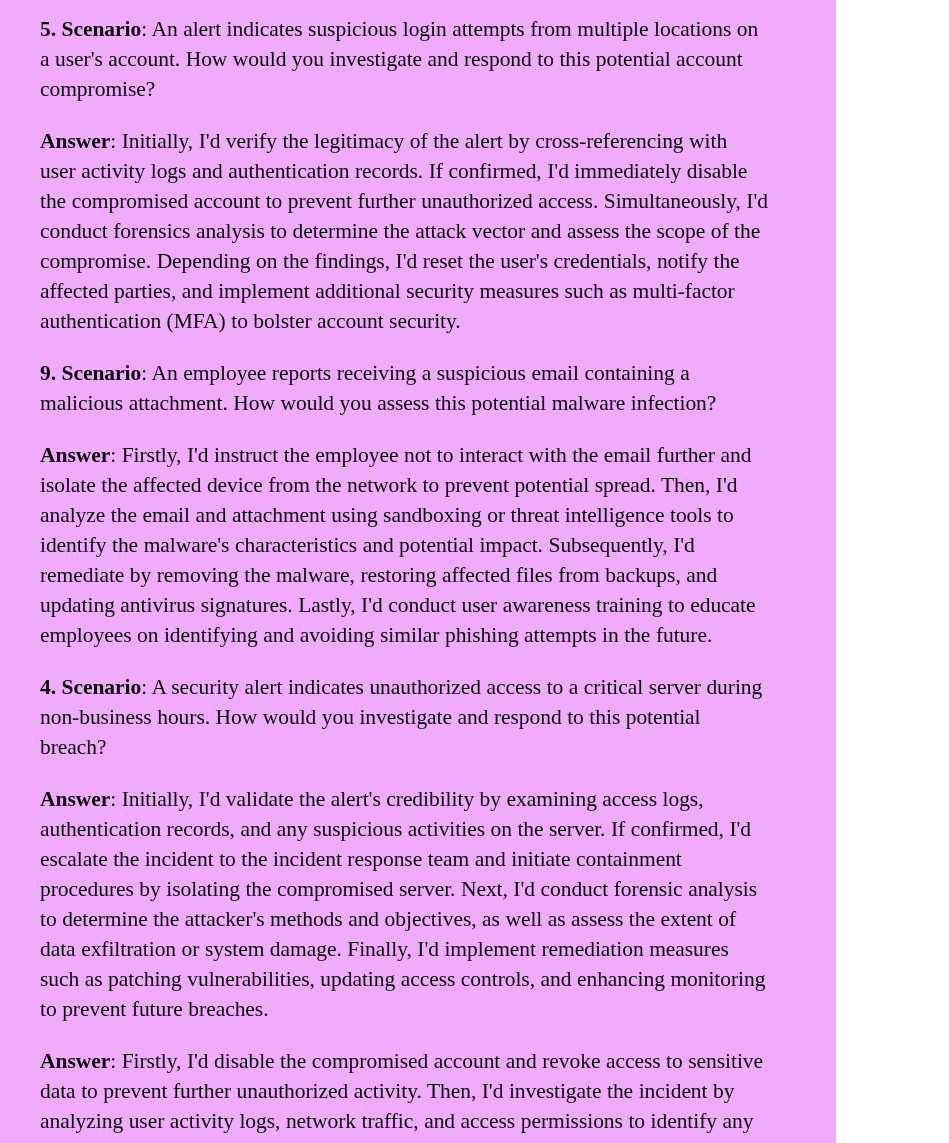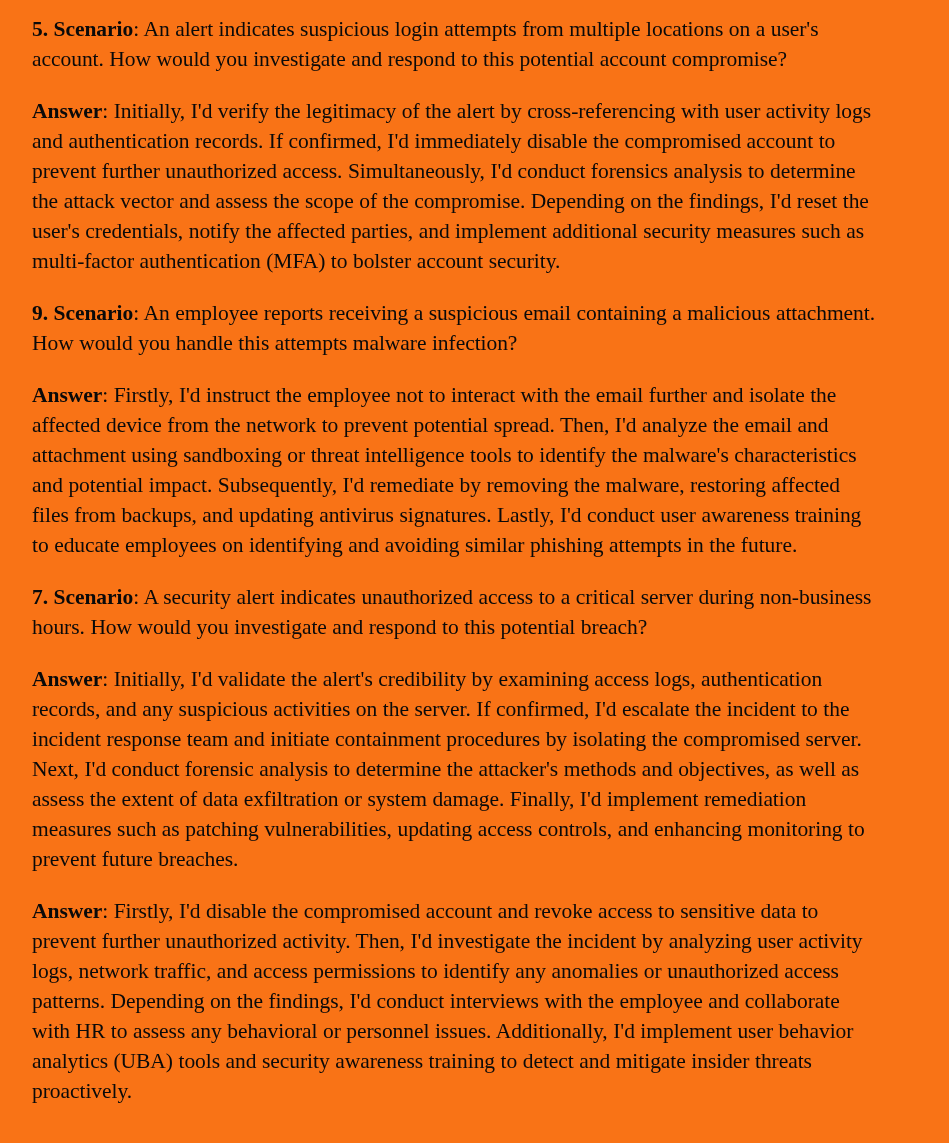--- a/index.html
+++ b/index.html
@@ -11,24 +11,24 @@
   body {
     width: 949px;
     height: 1143px;
     overflow: hidden;
     font-family: "Liberation Serif", "DejaVu Serif", serif;
     color: #000000;
     -webkit-font-smoothing: antialiased;
   }
   .page {
     box-sizing: border-box;
-    width: 949px;
+    width: 836px;
     height: 1143px;
-    padding: 14px 68px 0 32px;
-    background: #f97316;
+    padding: 14px 68px 0 40px;
+    background: #f0abfc;
   }
   .block {
     margin: 0 0 22px 0;
   }
   .block:last-child {
     margin-bottom: 0;
   }
   p.para {
     margin: 0;
     font-size: 21.5px;
@@ -52,29 +52,29 @@
 
   <div class="block">
     <p class="para"><span class="lead">5. Scenario</span><span class="punct">: </span><span>An alert indicates suspicious login attempts from multiple locations on a user's account. How would you investigate and respond to this potential account compromise?</span></p>
   </div>
 
   <div class="block">
     <p class="para"><span class="lead">Answer</span><span class="punct">: </span><span>Initially, I'd verify the legitimacy of the alert by cross-referencing with user activity logs and authentication records. If confirmed, I'd immediately disable the compromised account to prevent further unauthorized access. Simultaneously, I'd conduct forensics analysis to determine the attack vector and assess the scope of the compromise. Depending on the findings, I'd reset the user's credentials, notify the affected parties, and implement additional security measures such as multi-factor authentication (MFA) to bolster account security.</span></p>
   </div>
 
   <div class="block">
-    <p class="para"><span class="lead">9. Scenario</span><span class="punct">: </span><span>An employee reports receiving a suspicious email containing a malicious attachment. How would you handle this attempts malware infection?</span></p>
+    <p class="para"><span class="lead">9. Scenario</span><span class="punct">: </span><span>An employee reports receiving a suspicious email containing a malicious attachment. How would you assess this potential malware infection?</span></p>
   </div>
 
   <div class="block">
     <p class="para"><span class="lead">Answer</span><span class="punct">: </span><span>Firstly, I'd instruct the employee not to interact with the email further and isolate the affected device from the network to prevent potential spread. Then, I'd analyze the email and attachment using sandboxing or threat intelligence tools to identify the malware's characteristics and potential impact. Subsequently, I'd remediate by removing the malware, restoring affected files from backups, and updating antivirus signatures. Lastly, I'd conduct user awareness training to educate employees on identifying and avoiding similar phishing attempts in the future.</span></p>
   </div>
 
   <div class="block">
-    <p class="para"><span class="lead">7. Scenario</span><span class="punct">: </span><span>A security alert indicates unauthorized access to a critical server during non-business hours. How would you investigate and respond to this potential breach?</span></p>
+    <p class="para"><span class="lead">4. Scenario</span><span class="punct">: </span><span>A security alert indicates unauthorized access to a critical server during non-business hours. How would you investigate and respond to this potential breach?</span></p>
   </div>
 
   <div class="block">
     <p class="para"><span class="lead">Answer</span><span class="punct">: </span><span>Initially, I'd validate the alert's credibility by examining access logs, authentication records, and any suspicious activities on the server. If confirmed, I'd escalate the incident to the incident response team and initiate containment procedures by isolating the compromised server. Next, I'd conduct forensic analysis to determine the attacker's methods and objectives, as well as assess the extent of data exfiltration or system damage. Finally, I'd implement remediation measures such as patching vulnerabilities, updating access controls, and enhancing monitoring to prevent future breaches.</span></p>
   </div>
 
 
   <div class="block">
     <p class="para"><span class="lead">Answer</span><span class="punct">: </span><span>Firstly, I'd disable the compromised account and revoke access to sensitive data to prevent further unauthorized activity. Then, I'd investigate the incident by analyzing user activity logs, network traffic, and access permissions to identify any anomalies or unauthorized access patterns. Depending on the findings, I'd conduct interviews with the employee and collaborate with HR to assess any behavioral or personnel issues. Additionally, I'd implement user behavior analytics (UBA) tools and security awareness training to detect and mitigate insider threats proactively.</span></p>
   </div>

